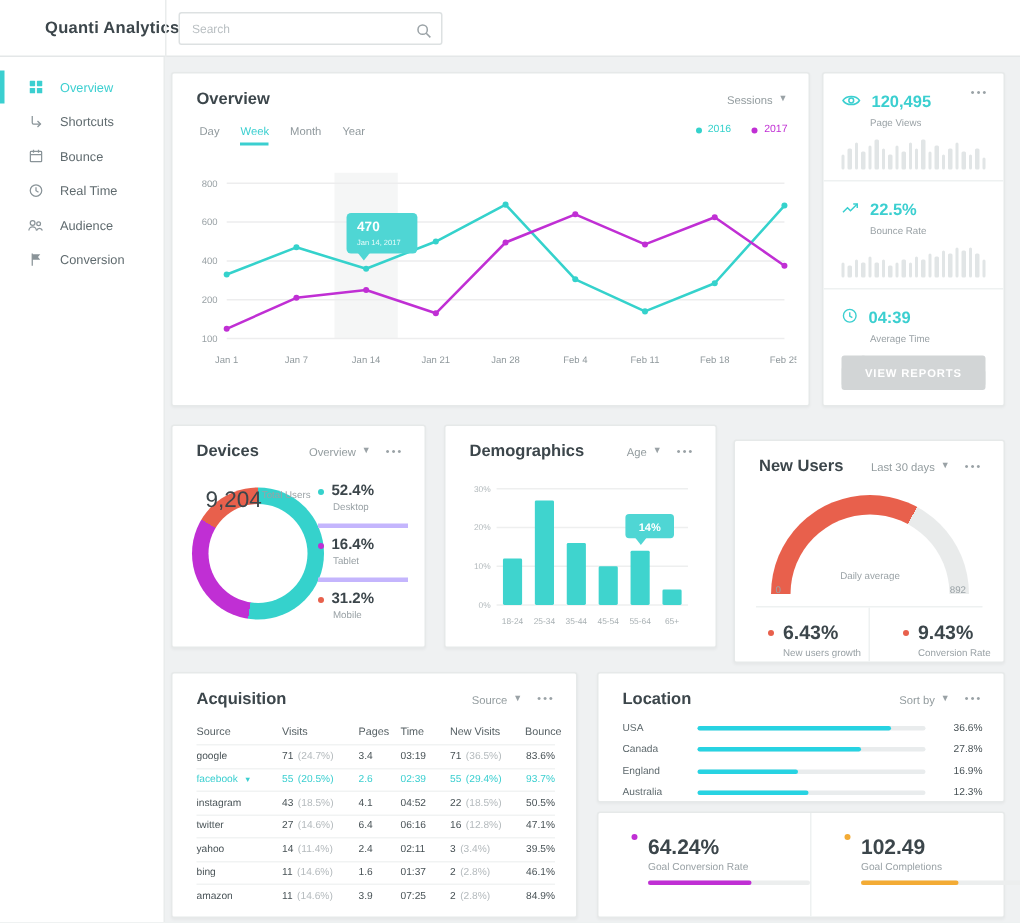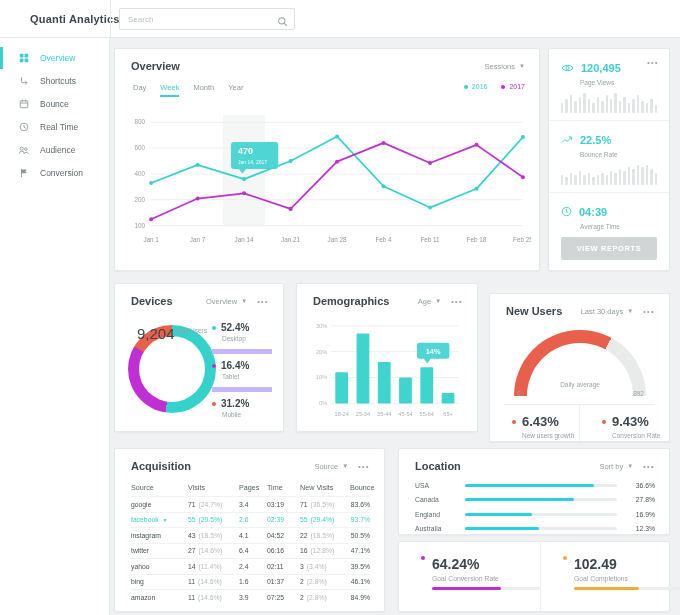--- a/index.html
+++ b/index.html
@@ -58,21 +58,21 @@
   .spark div { width:2.5px; background:#e1e5e6; border-radius:1px; }
   .view-reports { position:absolute; left:12px; right:12px; bottom:10px; height:23px; background:#d2d5d6; color:#fff; font-size:7.5px; font-weight:bold; letter-spacing:.6px; border:none; border-radius:2px; cursor:pointer; font-family:inherit; }
 
   #card-devices { left:114px; top:283px; width:170px; height:149px; }
   .donut { position:absolute; left:13px; top:41px; width:88px; height:88px; border-radius:50%; }
   .donut::after { content:""; position:absolute; inset:11px; border-radius:50%; background:#fff; }
   .donut-center { position:absolute; left:13px; top:41px; width:88px; height:88px; display:flex; flex-direction:row; align-items:flex-start; justify-content:center; z-index:2; }
   .donut-total { font-size:15px; color:#3c464b; }
   .donut-total-label { font-size:6.5px; color:#9aa2a6; margin-top:2px; }
   .dev-legend { position:absolute; right:11px; top:32px; width:60px; }
-  .dev-leg-item { padding:6px 0 7px 0; border-bottom:5px solid #c4b5fd; cursor:pointer; }
+  .dev-leg-item { padding:6px 0 7px 0; border-bottom:3px solid #c4b5fd; cursor:pointer; }
   .dev-leg-item:last-child { border-bottom:none; }
   .dev-leg-top { display:flex; align-items:center; gap:5px; }
   .dev-leg-pct { font-size:10px; font-weight:bold; color:#3c464b; }
   .dev-leg-label { font-size:6.5px; color:#9aa2a6; margin:2px 0 0 10px; }
 
   #card-demo { left:296px; top:283px; width:182px; height:149px; }
   .demo-chart { position:absolute; left:10px; right:10px; top:33px; bottom:7px; }
 
   #card-newusers { left:489px; top:293px; width:181px; height:149px; }
   .gauge-wrap { position:absolute; left:24px; top:36px; width:132px; height:66px; overflow:hidden; }

